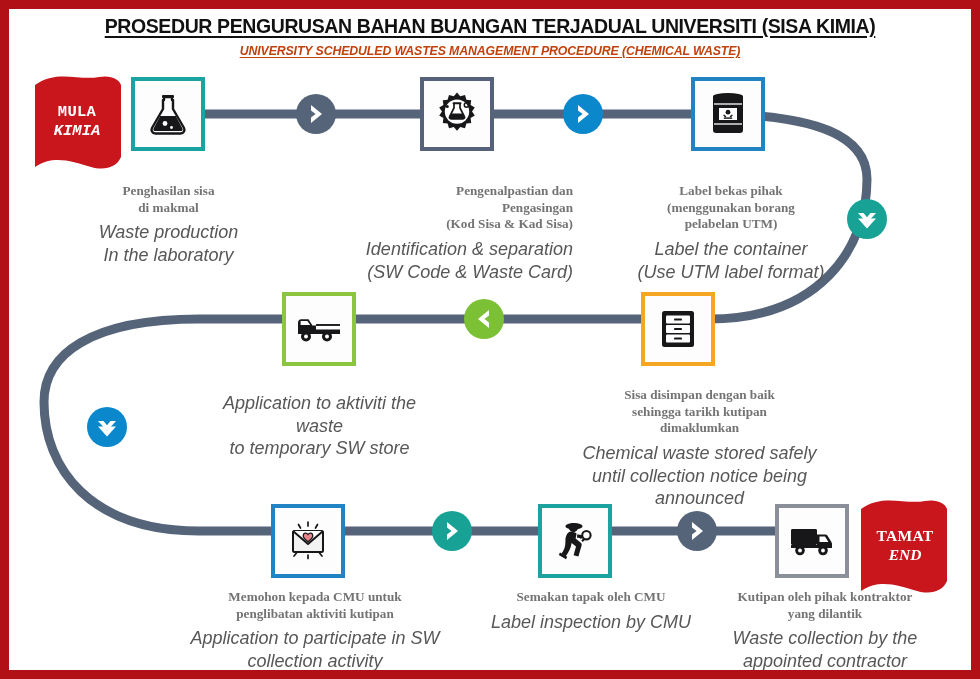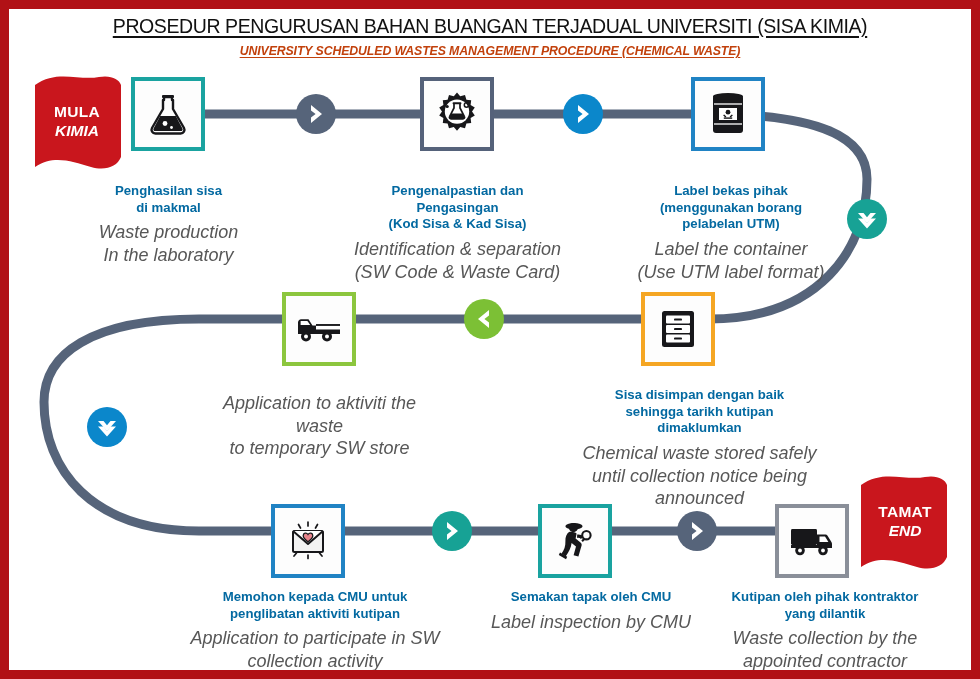--- a/index.html
+++ b/index.html
@@ -24,21 +24,21 @@
 
   
   #header {
     position: absolute;
     left: 0; top: 6px;
     width: 962px;
     text-align: center;
   }
   #title {
     font-size: 19.5px;
-    font-weight: normal;
+    font-weight: bold;
     letter-spacing: -0.4px;
     color: #111111;
     text-decoration: underline;
     text-underline-offset: 3px;
     text-decoration-thickness: 2px;
     white-space: nowrap;
   }
   #subtitle {
     margin-top: 6px;
     font-size: 12.3px;
@@ -71,22 +71,23 @@
   
   .caption {
     position: absolute;
     text-align: center;
     z-index: 5;
     line-height: 1.26;
   }
   .cap-ms {
     font-size: 13.2px;
     font-weight: bold;
-    color: #0369a1;
+    color: #737373;
     white-space: pre-line;
+    font-family: Liberation Serif, serif;
   }
   .cap-en {
     margin-top: 5px;
     font-size: 18px;
     font-style: italic;
     color: #575757;
     white-space: pre-line;
   }
 
   
@@ -141,21 +142,21 @@
       <path d="M700,105 C 810,105 858,128 858,170 C 858,240 810,310 700,310"></path>
 
       <path d="M700,310 L 190,310"></path>
 
       <path d="M190,310 C 82,310 35,345 35,393 C 35,460 82,522 190,522"></path>
 
       <path d="M190,522 L 790,522"></path>
     </g>
   </svg>
 
-  <div class="flag" style="left:20px; top:62px;">
+  <div class="flag" style="left:20px; top:62px;font-family:Liberation Mono, monospace;">
     <svg width="96" height="100" viewBox="0 0 96 100" xmlns="http://www.w3.org/2000/svg">
       <path d="M6,14 C28,-2 50,10 70,6 C82,4 90,8 92,14 L92,86 C88,96 76,100 62,96 C42,90 24,84 6,96 Z" fill="#c9161d"></path>
     </svg>
     <div class="flag-text">
       <div class="l1">MULA</div>
       <div class="l2">KIMIA</div>
     </div>
   </div>
 
   <div class="node-box" style="left:122px; top:68px; border-color:#1aa3a0;">
@@ -191,21 +192,21 @@
       <circle cx="23" cy="20.6" r="12.2" fill="#ffffff"></circle>
       <g fill="none" stroke="#17171a" stroke-width="1.7">
         <path d="M20,12.5 L20,17 L15.6,25.6 C15.0,26.7 15.8,27.9 17.0,27.9 L29.0,27.9 C30.2,27.9 31,26.7 30.4,25.6 L26,17 L26,12.5"></path>
       </g>
       <path d="M17.4,22.6 L28.6,22.6 L30.4,26.2 C30.8,27 30.2,27.9 29.3,27.9 L16.7,27.9 C15.8,27.9 15.2,27 15.6,26.2 Z" fill="#17171a"></path>
       <rect x="18.6" y="11.3" width="8.8" height="1.9" rx="0.8" fill="#17171a"></rect>
       <circle cx="32.5" cy="14" r="2.2" fill="none" stroke="#17171a" stroke-width="1.5"></circle>
       <circle cx="13.2" cy="15.5" r="1.6" fill="#17171a"></circle>
     </svg>
   </div>
-  <div class="caption" style="left:333px; top:174px; width:231px;">
+  <div class="caption" style="left:333px; top:174px; width:231px;text-align:right;">
     <div class="cap-ms">Pengenalpastian dan
 Pengasingan
 (Kod Sisa &amp; Kad Sisa)</div>
     <div class="cap-en">Identification &amp; separation
 (SW Code &amp; Waste Card)</div>
   </div>
 
   <div class="arrow-dot" style="left:554px; top:85px; background:#0b87cb;">
     <svg width="22" height="22" viewBox="0 0 22 22" xmlns="http://www.w3.org/2000/svg">
       <path d="M6,2 L17,11 L6,20 L6,14.5 L10.6,11 L6,7.5 Z" fill="#ffffff"></path>
@@ -366,21 +367,21 @@
       <circle cx="34" cy="26.5" r="1.9" fill="#ffffff"></circle>
     </svg>
   </div>
   <div class="caption" style="left:690px; top:580px; width:252px;">
     <div class="cap-ms">Kutipan oleh pihak kontraktor
 yang dilantik</div>
     <div class="cap-en">Waste collection by the
 appointed contractor</div>
   </div>
 
-  <div class="flag" style="left:848px; top:462px;">
+  <div class="flag" style="left:848px; top:486px;font-family:Liberation Serif, serif;">
     <svg width="96" height="100" viewBox="0 0 96 100" xmlns="http://www.w3.org/2000/svg">
       <path d="M4,14 C26,-2 48,10 68,6 C80,4 88,8 90,14 L90,86 C86,96 74,100 60,96 C40,90 22,84 4,96 Z" fill="#c9161d"></path>
     </svg>
     <div class="flag-text">
       <div class="l1">TAMAT</div>
       <div class="l2">END</div>
     </div>
   </div>
 
 </div>

